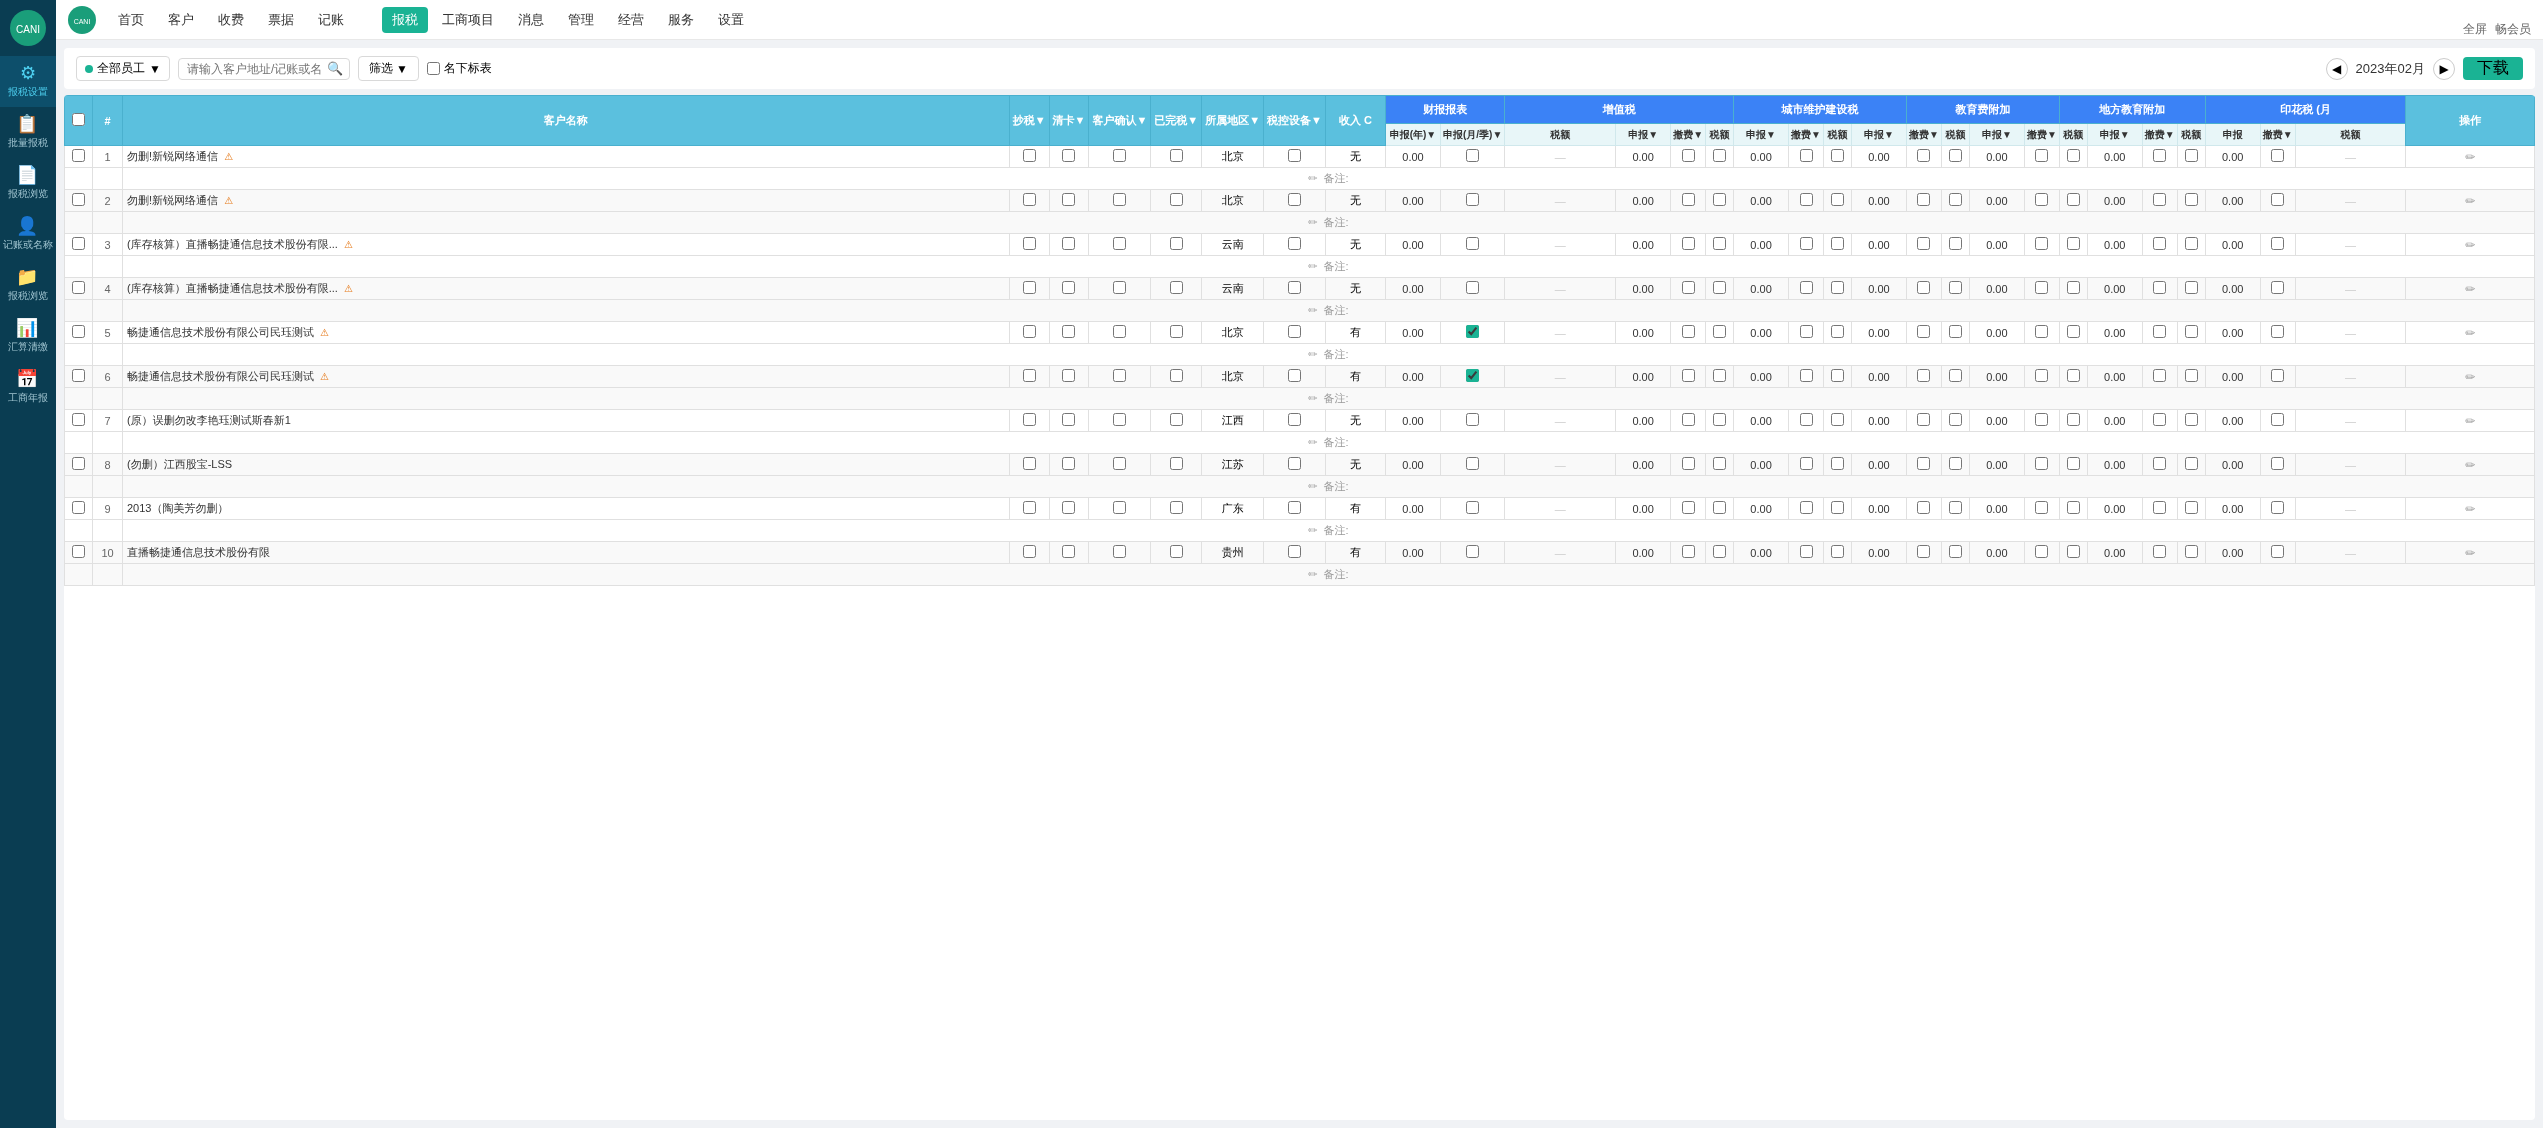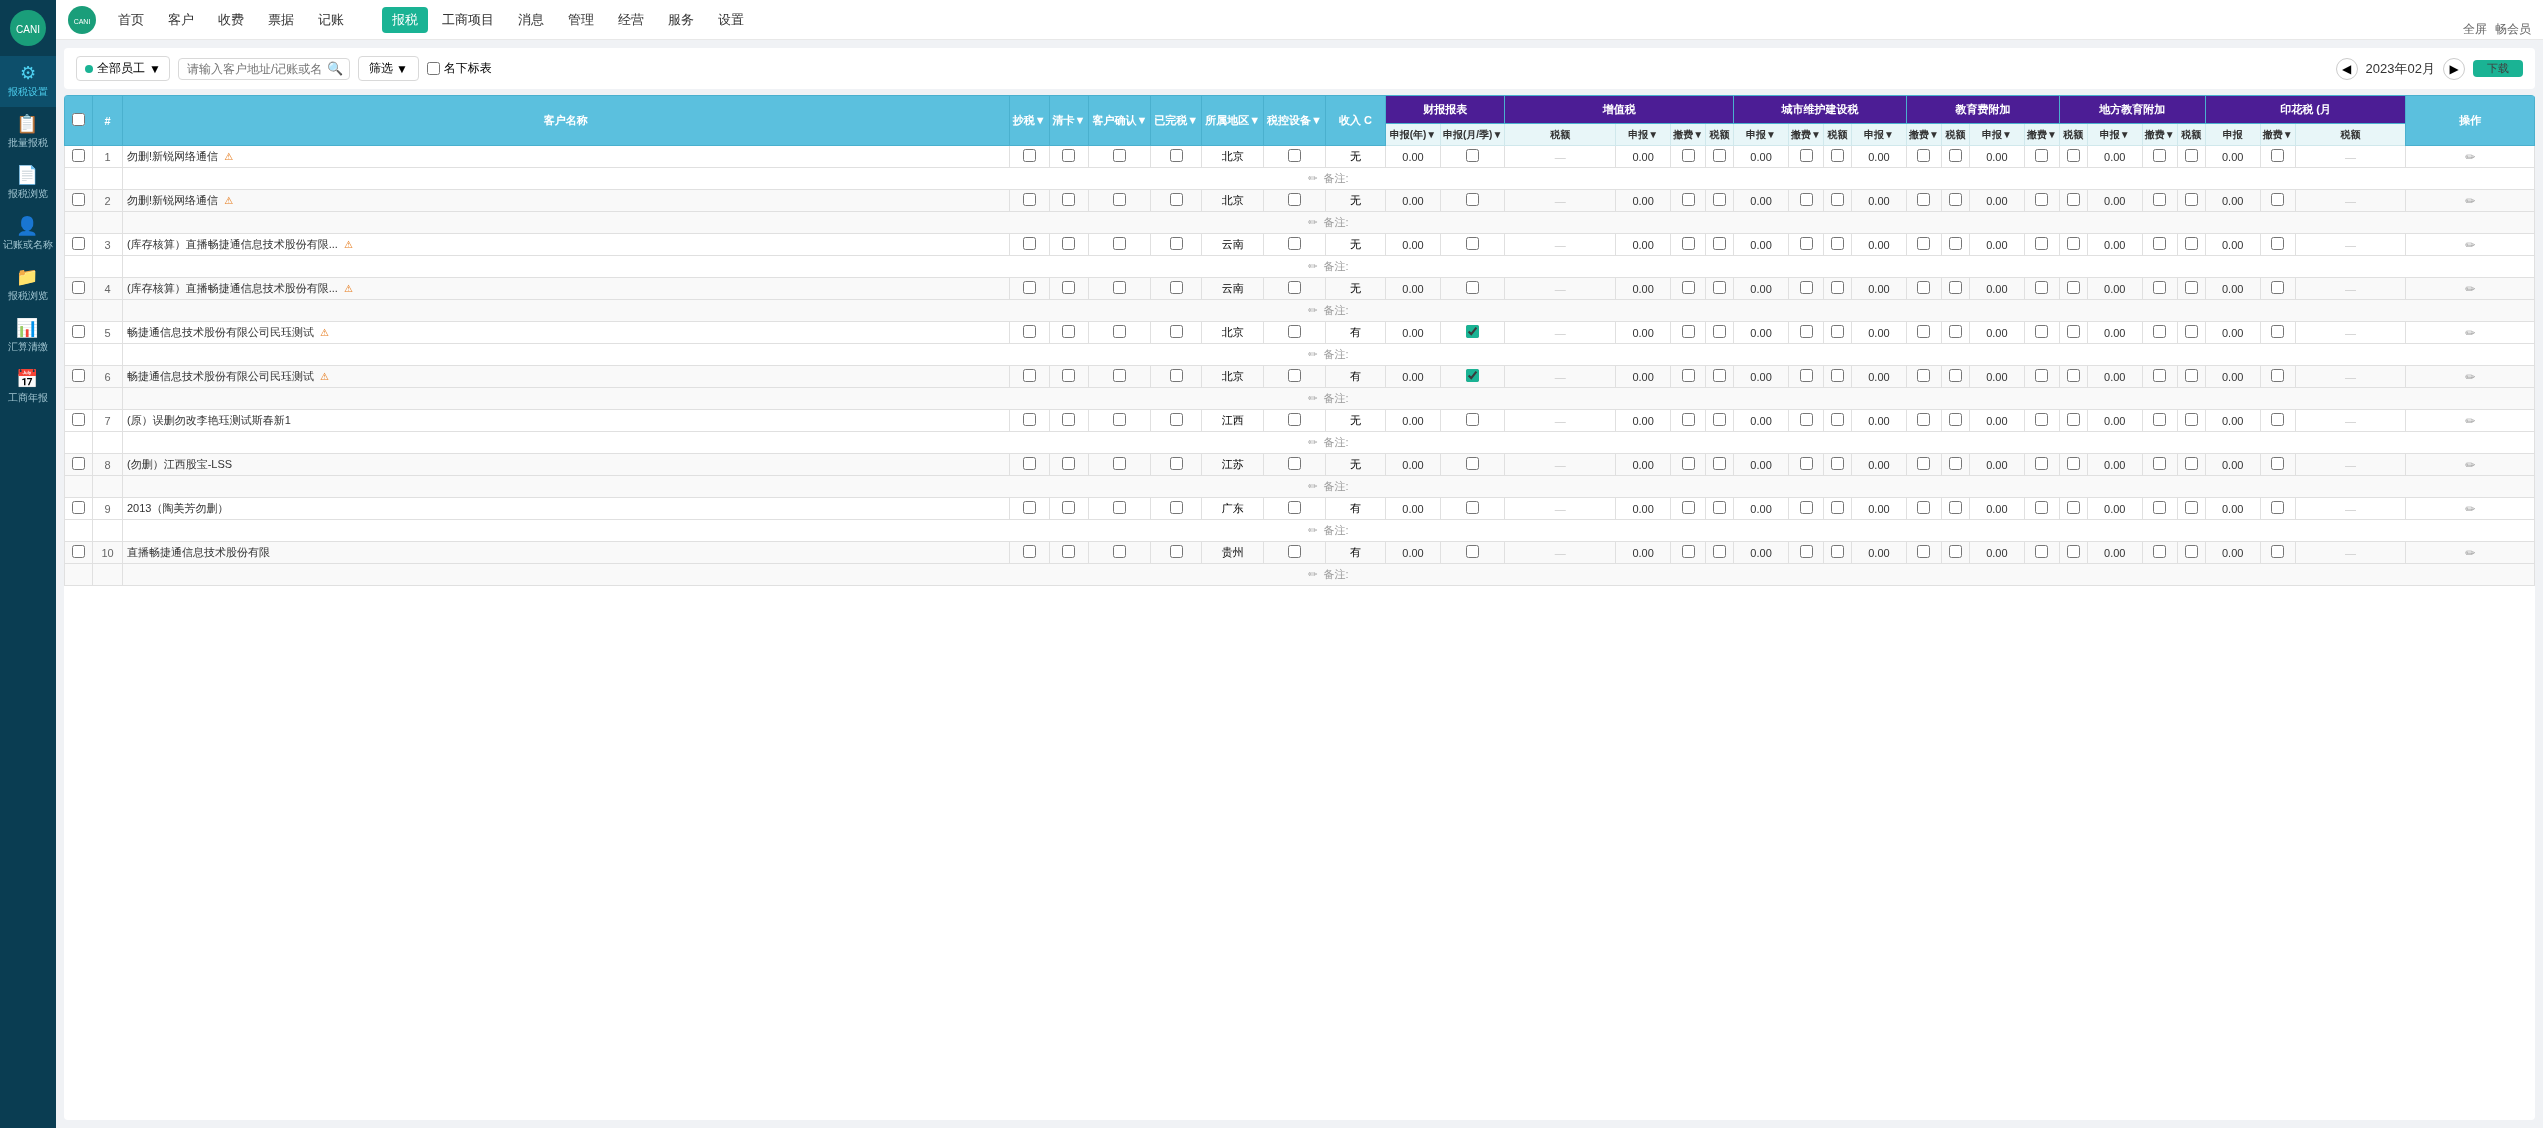--- a/index.html
+++ b/index.html
@@ -142,46 +142,46 @@
       gap: 3px;
     }
     .checkbox-label { display: flex; align-items: center; gap: 4px; font-size: 12px; cursor: pointer; }
 
     .month-nav { display: flex; align-items: center; gap: 8px; }
     .month-nav .nav-btn { width: 22px; height: 22px; border-radius: 50%; border: 1px solid #ccc; background: #fff; cursor: pointer; display: flex; align-items: center; justify-content: center; font-size: 12px; }
     .month-nav .month-label { font-size: 13px; color: #333; }
 
     .download-btn {
       background: #1ab394;
-      color: #404040;
+      color: #000000;
       border: none;
       border-radius: 4px;
       padding: 1px 14px;
-      font-size: 11px;
+      font-size: 16px;
       cursor: pointer;
     }
 
     
     .table-container {
       flex: 1;
       overflow: auto;
       background: #fff;
       border-radius: 4px;
     }
 
     table {
       border-collapse: collapse;
       width: 100%;
       min-width: 1400px;
       font-size: 11px;
     }
 
     
     .th-group {
-      background: #4c1d95;
+      background: #3b82f6;
       color: #fff;
       text-align: center;
       border: 1px solid #4ab0ce;
       padding: 4px 3px;
       white-space: nowrap;
     }
     .th-group-2 {
       background: #e8f6f8;
       color: #333;
       text-align: center;

